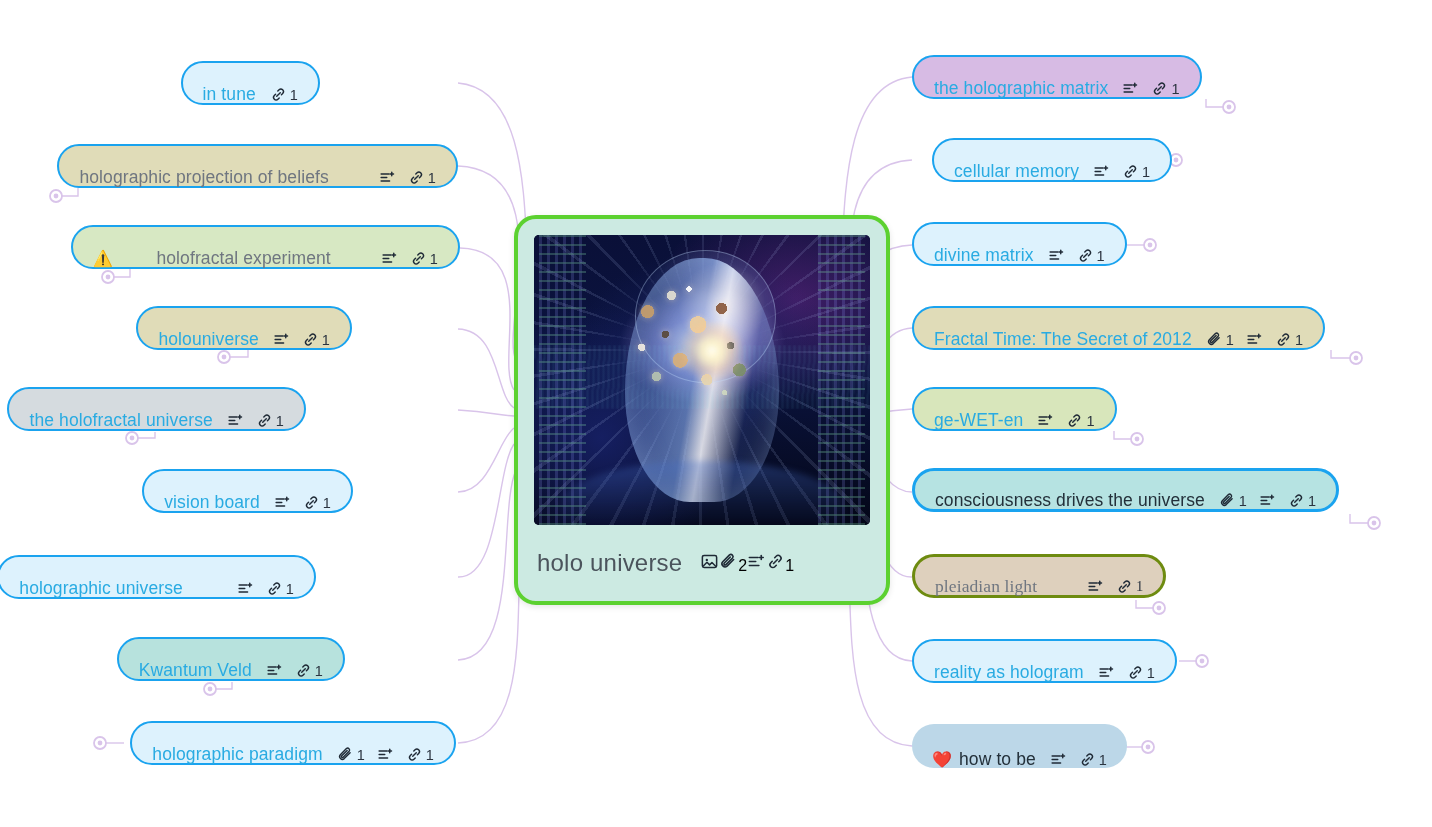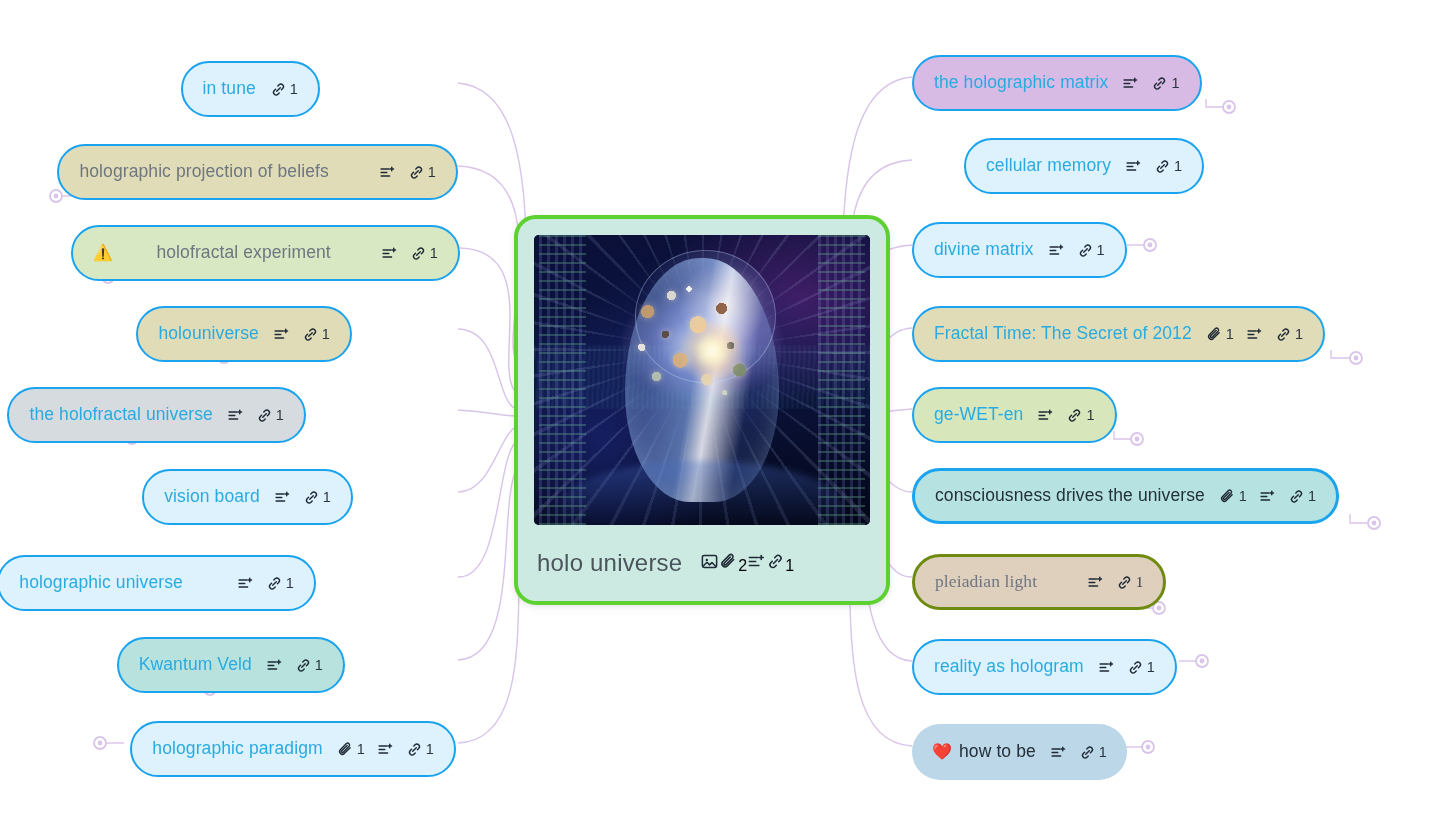--- a/index.html
+++ b/index.html
@@ -17,27 +17,27 @@
   #edges {
     position: absolute; left: 0; top: 0;
     width: 1432px; height: 827px;
     pointer-events: none;
   }
 
   
   .node {
     position: absolute;
     display: flex;
-    align-items: center;
+    align-items: flex-end;
     white-space: nowrap;
     border-radius: 999px;
     border: 2.5px solid #1aa3ef;
     background: #ddf2fd;
     padding: 0 20px;
-    height: 56px;
+    height: 44px;
     font-size: 17.5px;
     color: #29abe2;
     letter-spacing: 0.1px;
   }
   .node .label { line-height: 1; }
   .node .meta {
     display: flex; align-items: center;
     margin-left: 14px;
     gap: 12px;
   }
@@ -607,21 +607,21 @@
             <svg viewBox="0 0 24 24" fill="none" stroke="#1f2a36" stroke-width="2" stroke-linecap="round">
               <path d="M9.5 14.5 L14.5 9.5"></path>
               <path d="M11 7.2 l1.8-1.8a3.6 3.6 0 0 1 5.1 5.1 l-1.8 1.8"></path>
               <path d="M13 16.8 l-1.8 1.8a3.6 3.6 0 0 1-5.1-5.1 l1.8-1.8"></path>
             </svg>
           </span>
           <span class="cnt">1</span>
         </span>
       </span>
     </div>
-    <div class="node f-lightblue t-blue" style="top: 138px; left: 964px;">
+    <div class="node f-lightblue t-blue" style="top: 138px; left: 932px;">
       <span class="label">cellular memory</span>
       <span class="meta">
         <span class="mi">
           <span class="ic">
             <svg viewBox="0 0 24 24" fill="none" stroke="#1f2a36" stroke-width="2" stroke-linecap="round">
               <path d="M3 7 h11"></path>
               <path d="M3 12 h8"></path>
               <path d="M3 17 h12"></path>
               <path d="M18 4.5 v5"></path>
               <path d="M15.5 7 h5"></path>

